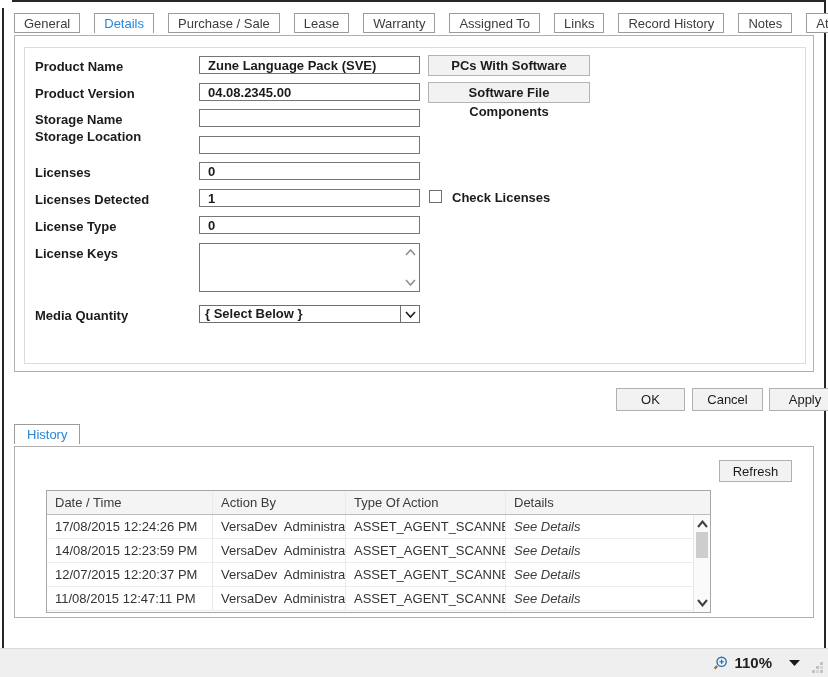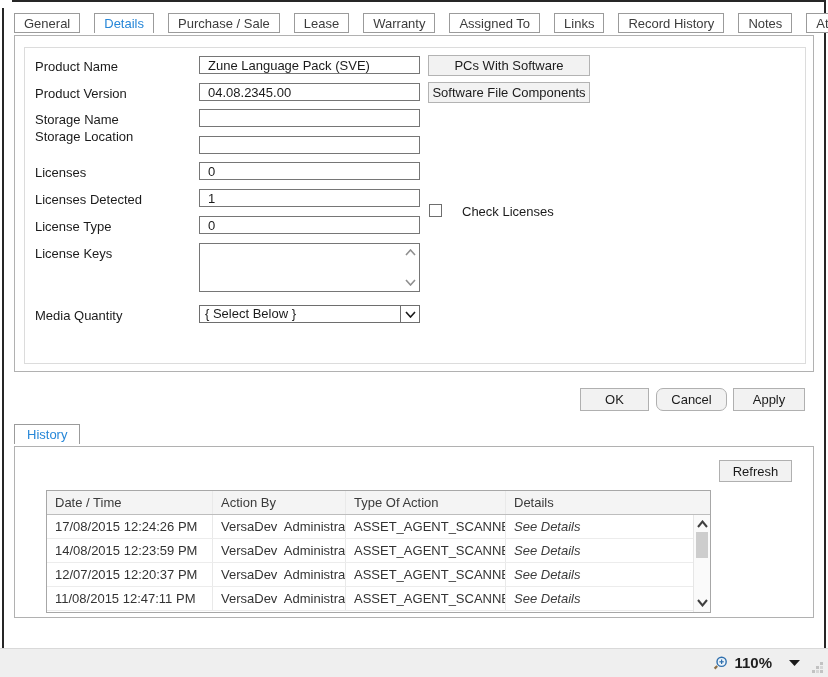--- a/index.html
+++ b/index.html
@@ -15,50 +15,50 @@
 
   
   .tabstrip { position:absolute; left:14px; top:13px; display:flex; gap:14px; align-items:flex-start; z-index:3; }
   .tab { height:20px; line-height:20px; padding:0 9px; background:#fff; border:1px solid #9b9b9b;
          color:#3c3c3c; white-space:nowrap; cursor:default; }
   .tab.active { color:#2787d8; border-bottom:none; padding-bottom:2px; position:relative; z-index:4; }
 
   
   .main-panel { position:absolute; left:14px; top:35px; width:800px; height:337px;
                 border:1px solid #b1b1b1; background:#fff; }
-  .groupbox { position:absolute; left:9px; top:11px; width:782px; height:317px; border:1px solid #dcdcdc; }
+  .groupbox { position:absolute; left:9px; top:11px; width:782px; height:317px; border:1px solid #dcdcdc;font-weight:bold; }
 
   .flabel { position:absolute; left:10px; width:162px; height:18px; line-height:18px; color:#1b1b1b; white-space:nowrap; }
   .finput { position:absolute; left:174px; width:221px; height:18px; border:1px solid #767676;
             padding:0 8px; font:inherit; color:#1b1b1b; background:#fff; outline:none; }
   .lr0{top:10px}.lr1{top:37px}.lr2{top:63px}.lr3{top:80px}.lr4{top:116px}.lr5{top:143px}.lr6{top:170px}.lr7{top:197px}.lr8{top:259px}
   .ir0{top:8px}.ir1{top:35px}.ir2{top:61px}.ir3{top:88px}.ir4{top:114px}.ir5{top:141px}.ir6{top:168px}
 
   .sidebtn { position:absolute; left:403px; width:162px; height:21px; background:#f2f2f2;
              border:1px solid #b3b3b3; font:inherit; color:#1b1b1b; text-align:center; line-height:19px; cursor:default; }
   .sb0{top:7px}.sb1{top:34px}
 
-  .checkrow { position:absolute; left:404px; top:156px; display:flex; align-items:flex-start; gap:20px; }
+  .checkrow { position:absolute; left:404px; top:142px; display:flex; align-items:flex-start; gap:10px; }
   .checkbox { width:13px; height:13px; border:1px solid #6e6e6e; background:#fff; }
 
   .txtarea { position:absolute; left:174px; top:195px; width:221px; height:49px;
              border:1px solid #767676; background:#fff; }
   .txtarea .scroll-up   { position:absolute; right:3px; top:5px;    color:#8f8f8f; line-height:0; }
   .txtarea .scroll-down { position:absolute; right:3px; bottom:5px; color:#8f8f8f; line-height:0; }
 
   .combo { position:absolute; left:174px; top:257px; width:221px; height:18px;
            border:1px solid #6e6e6e; background:#fff; display:flex; align-items:stretch; }
   .combo-value { flex:1; padding-left:5px; line-height:16px; white-space:nowrap; overflow:hidden; }
   .combo-btn { width:19px; border-left:1px solid #6e6e6e; display:flex; align-items:center; justify-content:center; color:#1a1a1a; }
 
   
   .dlg-btn { position:absolute; height:23px; background:#f2f2f2; border:1px solid #b0b0b0;
-             font:inherit; color:#1b1b1b; cursor:default; }
+             font:inherit; color:#1b1b1b; cursor:default;margin-left:36px; }
   .btn-ok{left:580px; top:388px; width:69px;}
-  .btn-cancel{left:656px; top:388px; width:71px;border-radius:7px;}
+  .btn-cancel{left:656px; top:388px; width:71px;}
   .btn-apply{left:733px; top:388px; width:72px;}
 
   
   .history-tab { position:absolute; left:14px; top:424px; height:20px; line-height:20px; padding:0 12px 2px 12px;
                  border:1px solid #9b9b9b; border-bottom:none; background:#fff; color:#2787d8; z-index:2; }
   .history-panel { position:absolute; left:14px; top:446px; width:800px; height:172px;
                    border:1px solid #b1b1b1; background:#fff; }
 
   .htable { position:absolute; left:31px; top:11px; width:665px; height:123px;
             border:1px solid #a7a7a7; background:#fff; overflow:hidden;margin-top:32px; }

